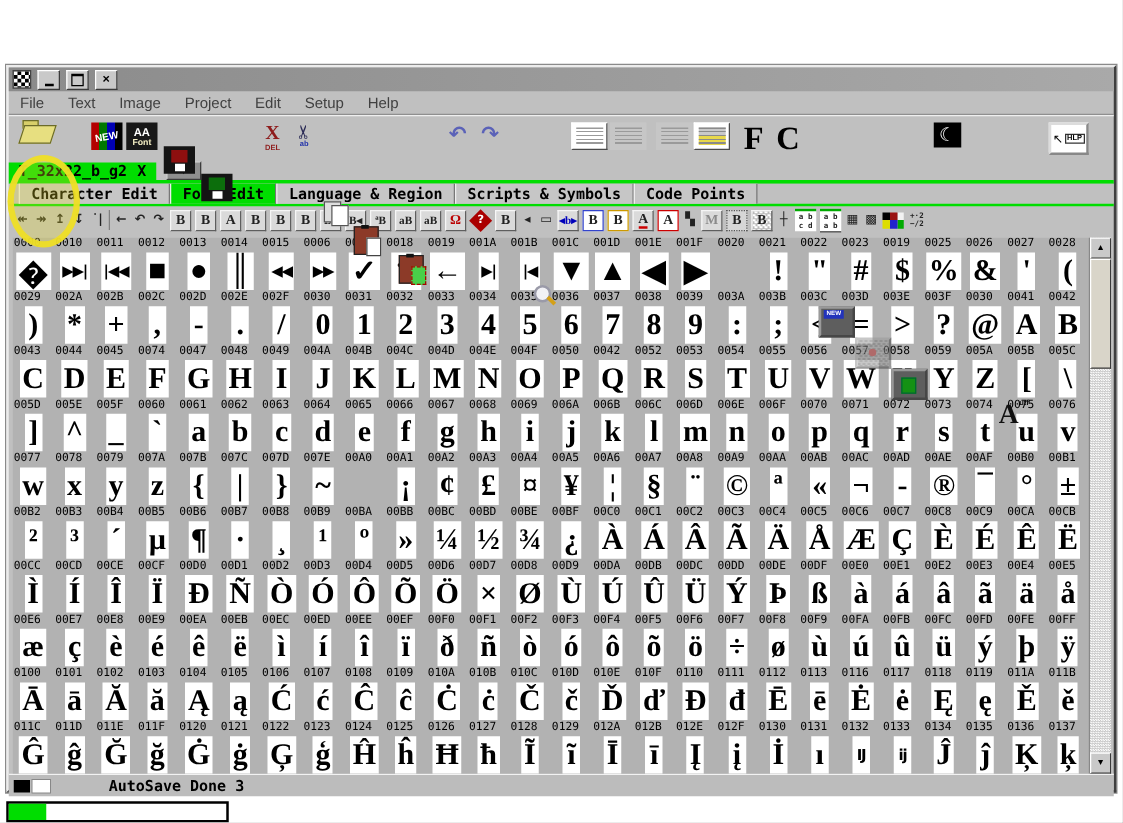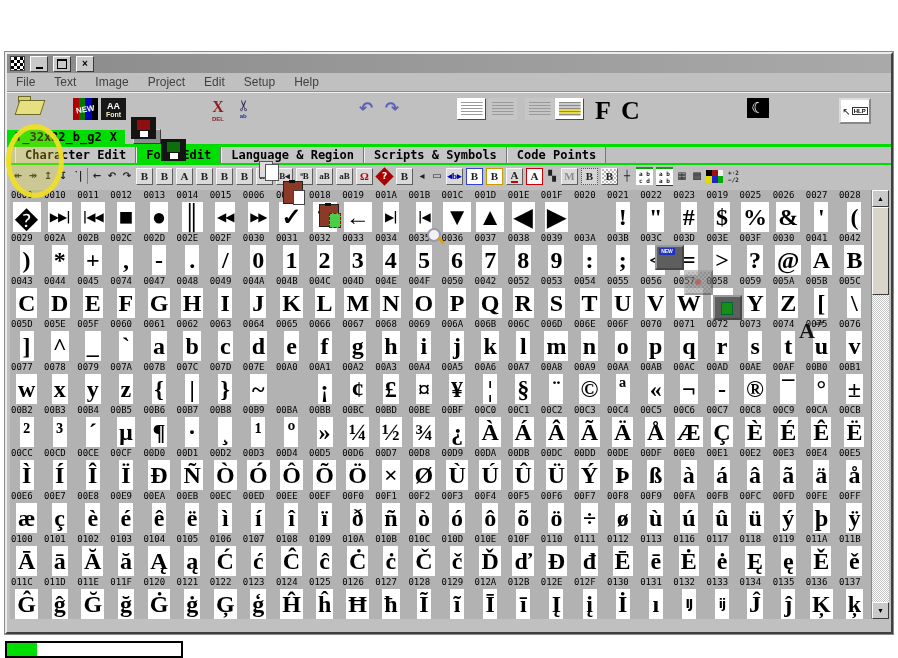--- a/index.html
+++ b/index.html
@@ -1959,20 +1959,25 @@
             <span>▲</span>
           </div>
         <div class="sb-thumb"></div>
         <div class="sb-track"></div>
         <div class="sb-btn">
             <span>▼</span>
           </div>
       </div>
     </div>
 
+    <div class="statusbar">
+      <div class="mini-black"></div>
+      <div class="mini-white"></div>
+      <div class="status-text">AutoSave Done 3</div>
+    </div>
 
     <div class="highlight"></div>
   </div>
 
   <div class="progress">
     <div class="fill" style="width: 17%;"></div>
   </div>
 
 </div>
 

